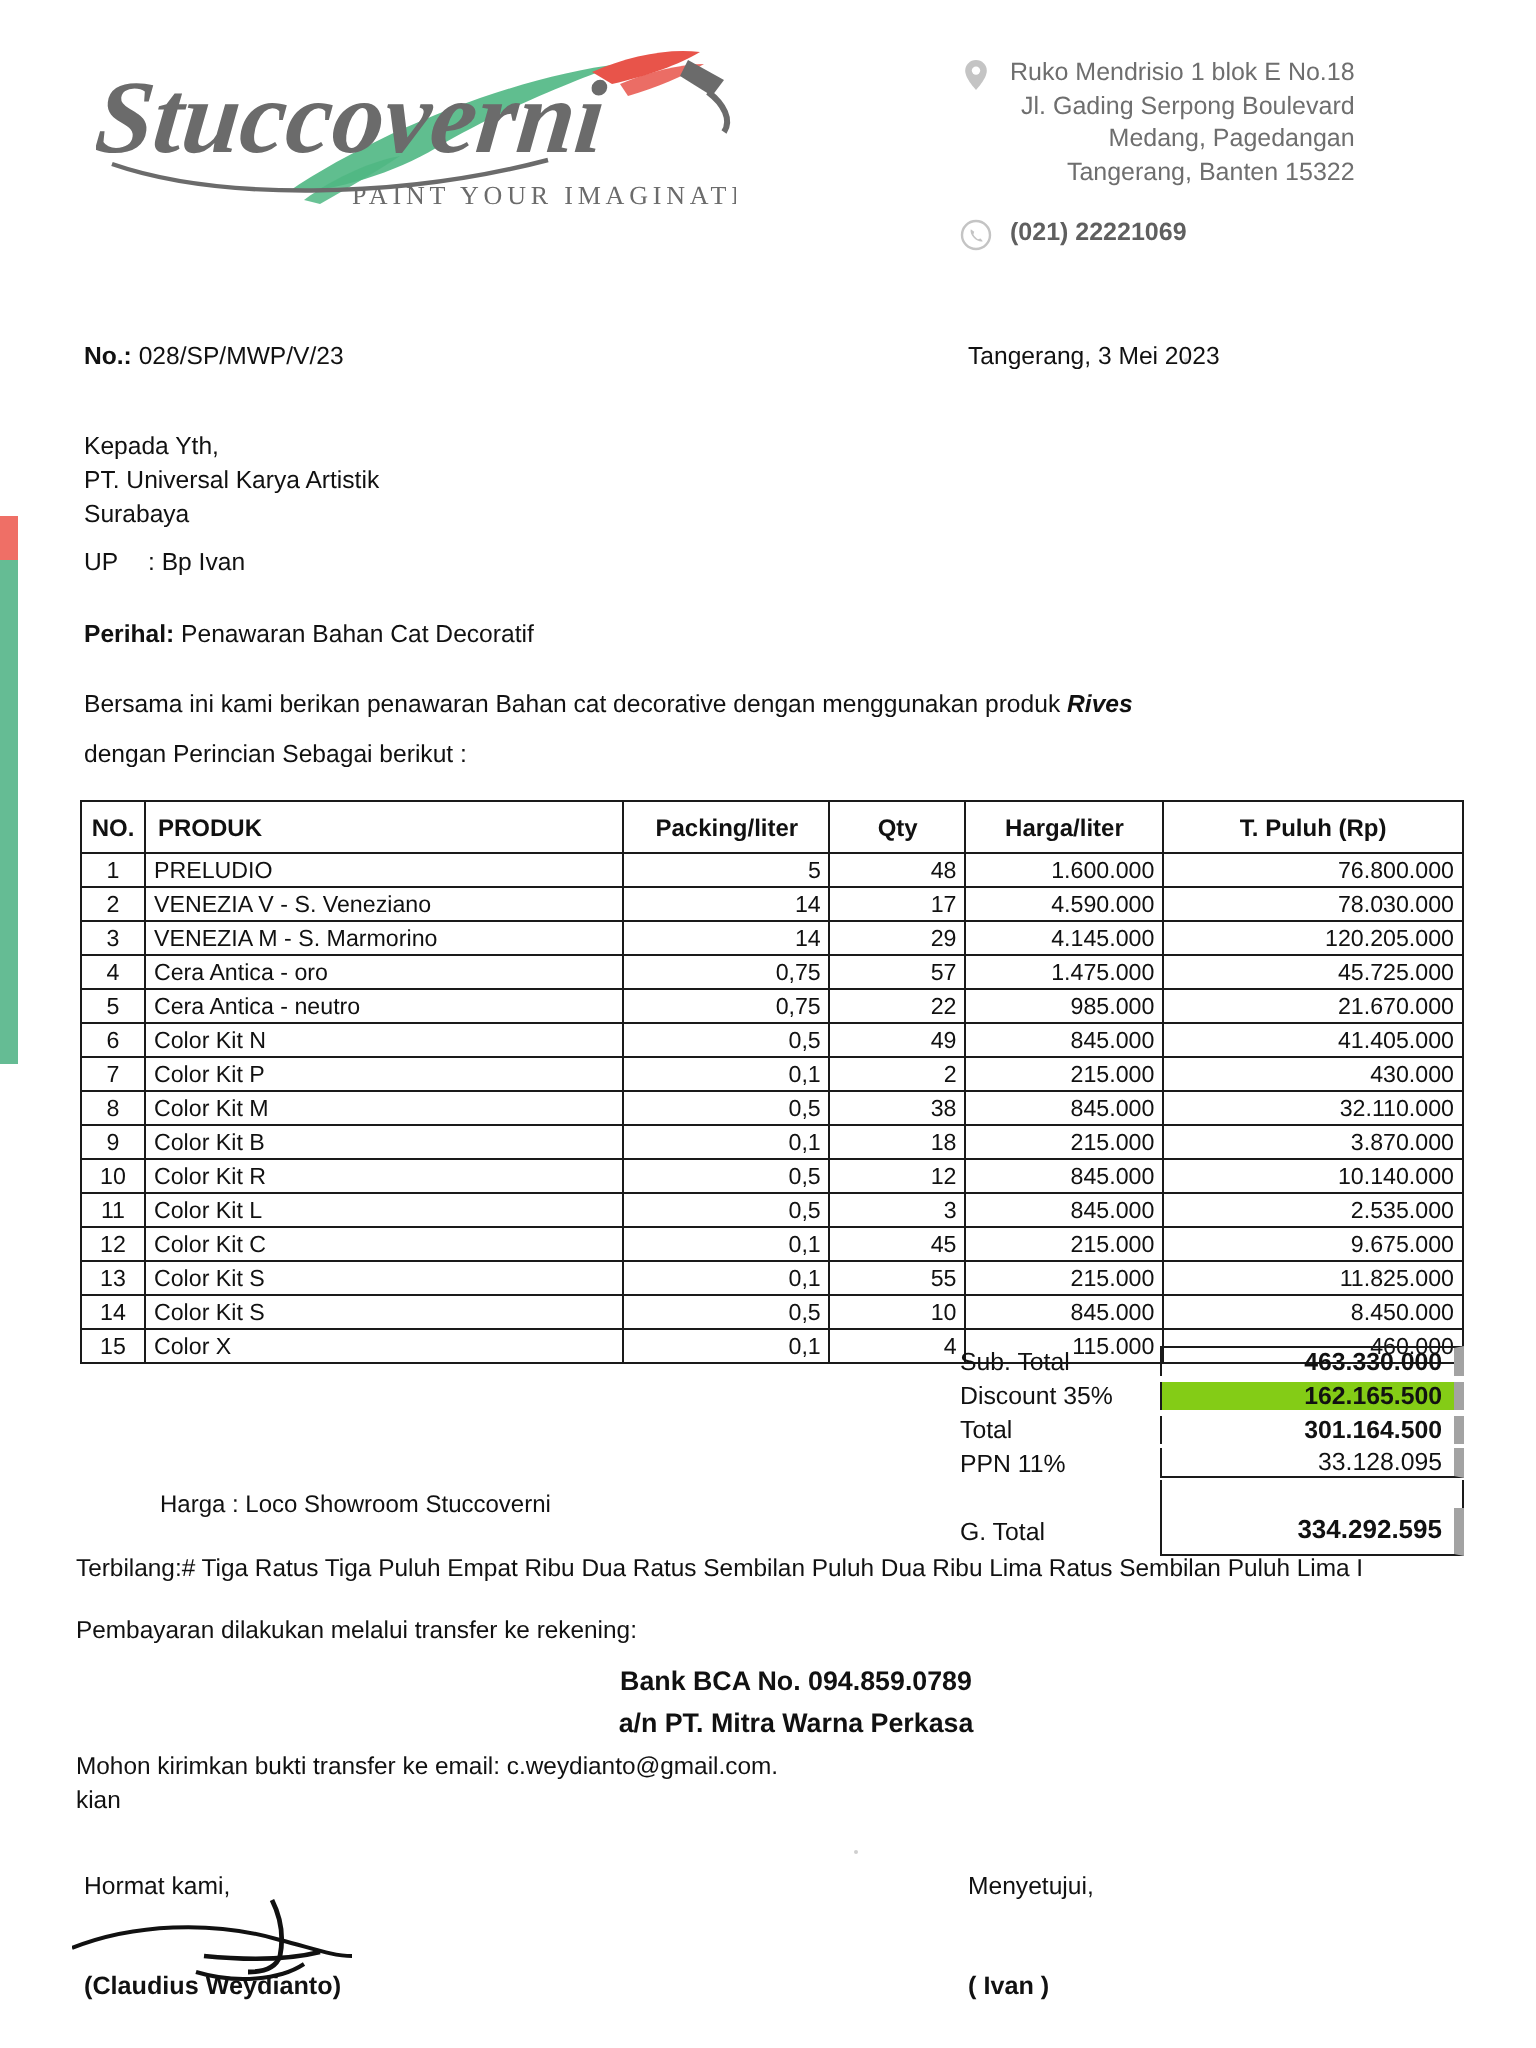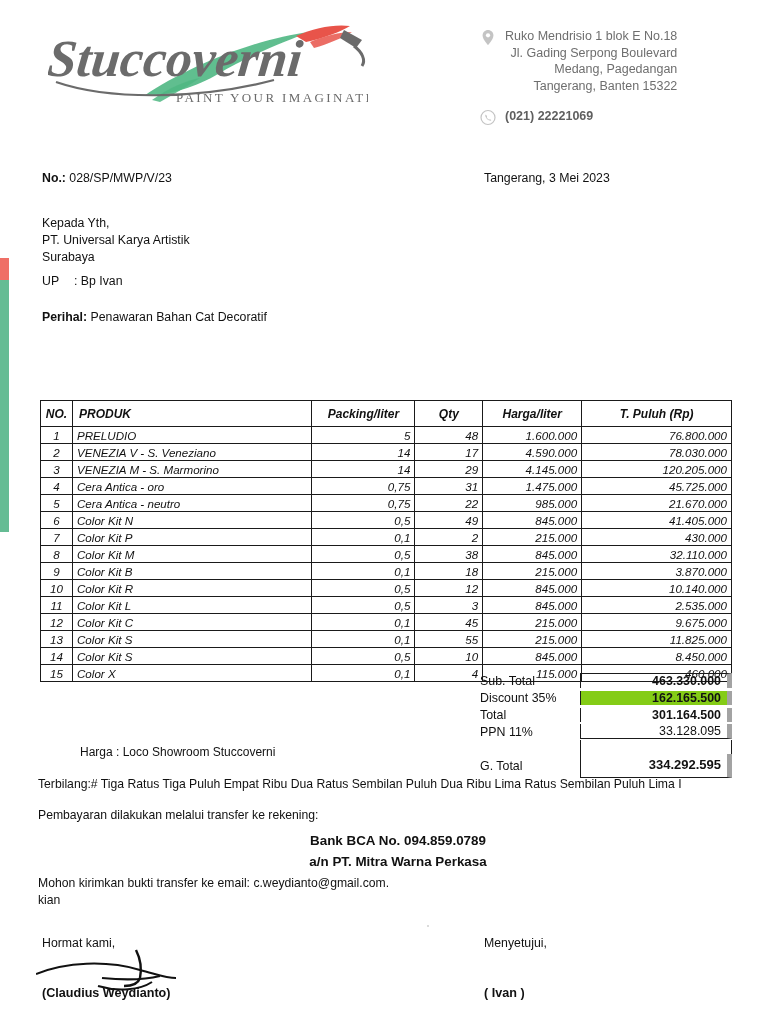--- a/index.html
+++ b/index.html
@@ -38,21 +38,21 @@
   .b-up      { left:42px; top:273px; }
   .b-up .lbl { display:inline-block; width:32px; }
   .b-perihal { left:42px; top:309px; }
   .b-perihal b { font-weight:bold; }
   .b-intro   { left:42px; top:344px; width:700px; }
   .b-intro .rives { font-weight:bold; font-style:italic; }
   .b-intro .l2 { margin-top:8px; }
 
   
   .tbl { position:absolute; left:40px; top:400px; width:692px;
-         border-collapse:collapse; font-size:11.6px;font-style:italic; }
+         border-collapse:collapse; font-size:11.6px; }
   .tbl th, .tbl td { border:1px solid #1a1a1a; padding:1px 4px; height:17px; }
   .tbl thead th { font-weight:bold; text-align:center; font-size:12px; height:26px; }
   .tbl th.h-produk { text-align:left; padding-left:6px; }
   .c-no    { width:32px;  text-align:center; }
   .c-prod  { width:240px; text-align:left; }
   .c-pack  { width:103px; text-align:right; padding-right:6px; }
   .c-qty   { width:68px;  text-align:right; padding-right:6px; }
   .c-harga { width:99px;  text-align:right; padding-right:6px; }
   .c-total { width:150px; text-align:right; padding-right:6px; }
 
@@ -166,20 +166,24 @@
 
   <div class="blk b-up">
     <span class="lbl">UP</span><span>: Bp Ivan</span>
   </div>
 
   <div class="blk b-perihal">
     <b>Perihal:</b>
     <span>Penawaran Bahan Cat Decoratif</span>
   </div>
 
+  <div class="blk b-intro">
+    <div><span>Bersama ini kami berikan penawaran Bahan cat decorative dengan menggunakan produk </span><span class="rives">Rives</span></div>
+    <div class="l2">dengan Perincian Sebagai berikut :</div>
+  </div>
 
   <table class="tbl">
     <thead>
       <tr>
         <th class="c-no">NO.</th>
         <th class="c-prod h-produk">PRODUK</th>
         <th class="c-pack" style="text-align:center">Packing/liter</th>
         <th class="c-qty" style="text-align:center">Qty</th>
         <th class="c-harga" style="text-align:center">Harga/liter</th>
         <th class="c-total" style="text-align:center">T. Puluh (Rp)</th>
@@ -207,21 +211,21 @@
           <td class="c-prod">VENEZIA M - S. Marmorino</td>
           <td class="c-pack">14</td>
           <td class="c-qty">29</td>
           <td class="c-harga">4.145.000</td>
           <td class="c-total">120.205.000</td>
         </tr>
         <tr>
           <td class="c-no">4</td>
           <td class="c-prod">Cera Antica - oro</td>
           <td class="c-pack">0,75</td>
-          <td class="c-qty">31</td>
+          <td class="c-qty">57</td>
           <td class="c-harga">1.475.000</td>
           <td class="c-total">45.725.000</td>
         </tr>
         <tr>
           <td class="c-no">5</td>
           <td class="c-prod">Cera Antica - neutro</td>
           <td class="c-pack">0,75</td>
           <td class="c-qty">22</td>
           <td class="c-harga">985.000</td>
           <td class="c-total">21.670.000</td>

